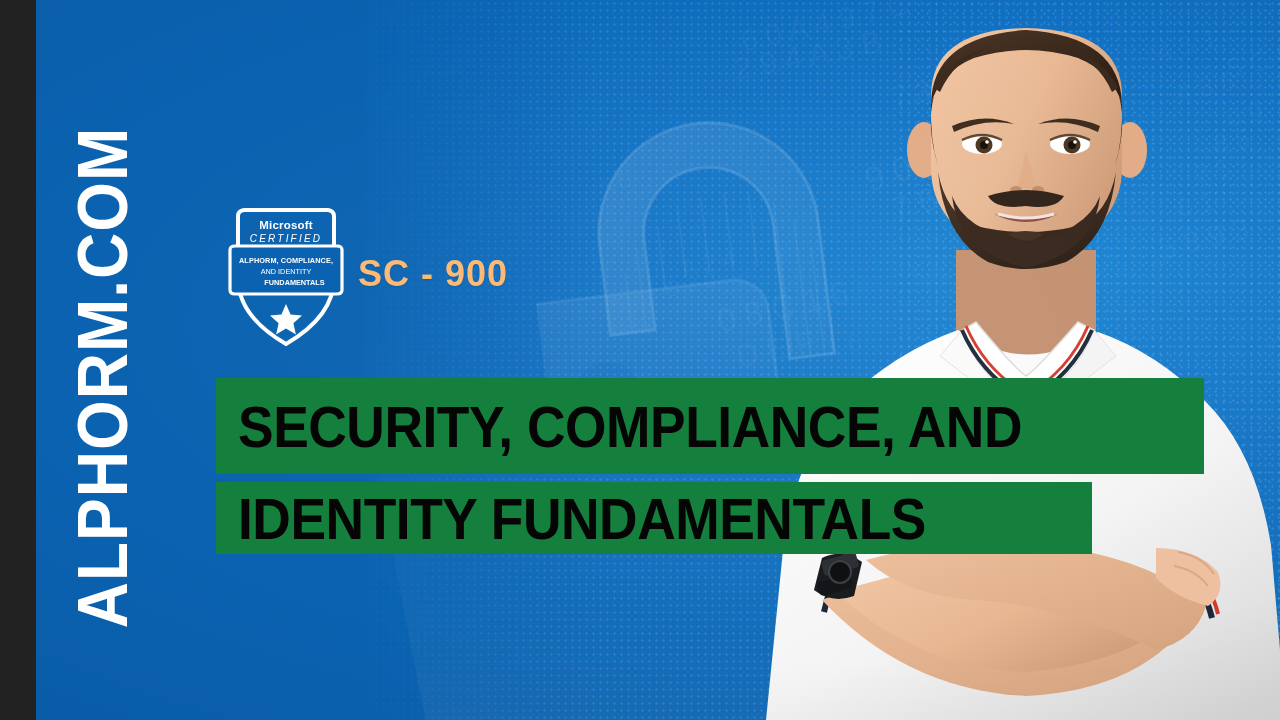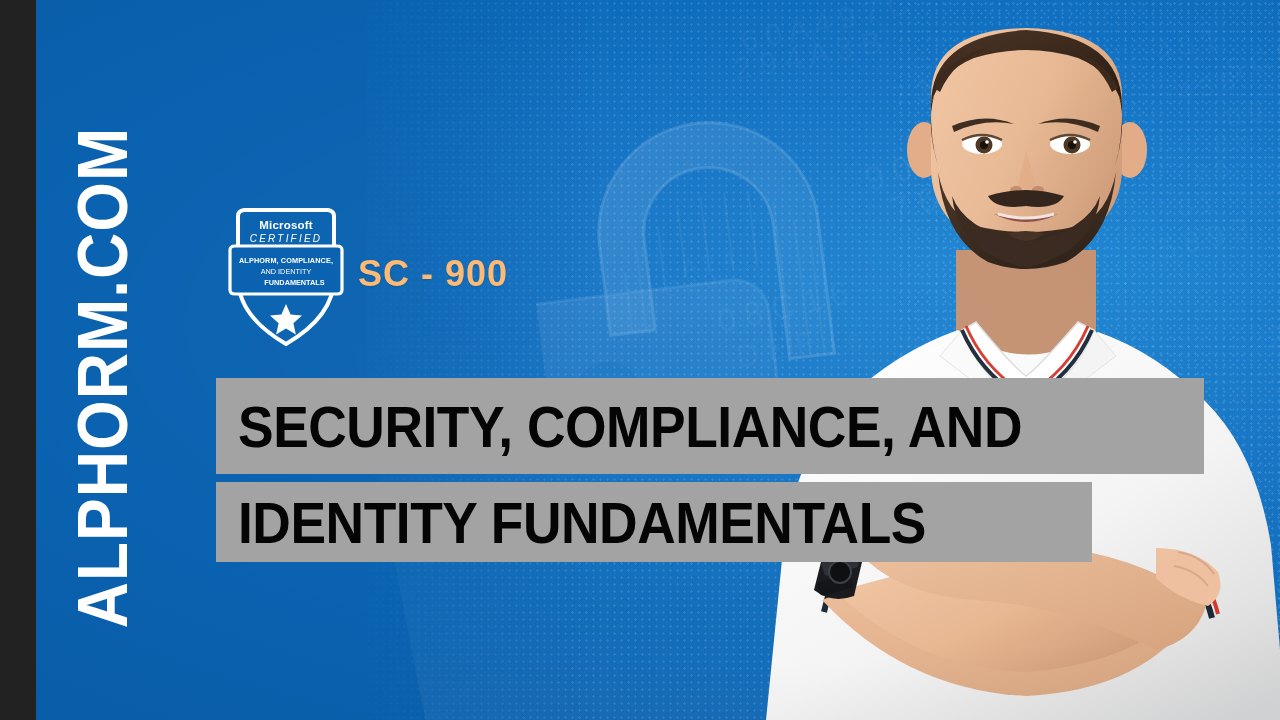--- a/index.html
+++ b/index.html
@@ -105,36 +105,36 @@
   
   .person{
     position:absolute; left:690px; top:0; width:590px; height:720px;
     overflow:hidden;
   }
   .person svg{ position:absolute; left:0; top:0; width:590px; height:720px; }
 
   
   .title-bar{
     position:absolute;
-    background:#a3a3a3;
+    background:#15803d;
     display:flex; align-items:center;
   }
   .title-bar span{
     display:block;
     color:#050505;
     font-family:"Liberation Sans Narrow","Liberation Sans", sans-serif;
     font-weight:bold;
     font-size:58px;
     letter-spacing:-0.5px;
     transform:scaleX(.92);
     transform-origin:left center;
     white-space:nowrap;
   }
   #bar1{ left:180px; top:378px; width:988px; height:96px; }
-  #bar2{ left:180px; top:482px; width:876px; height:80px; }
+  #bar2{ left:180px; top:482px; width:876px; height:72px; }
   #bar1 span{ margin-left:22px; }
   #bar2 span{ margin-left:22px; }
 
   
   .brand{
     position:absolute;
     left:-283px; top:338px;
     width:700px; height:80px;
     transform:rotate(-90deg);
     display:flex; align-items:center; justify-content:center;

